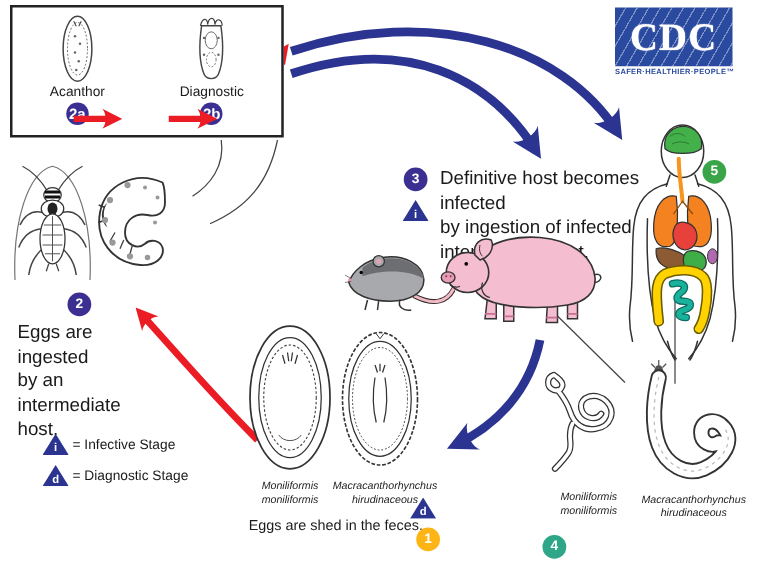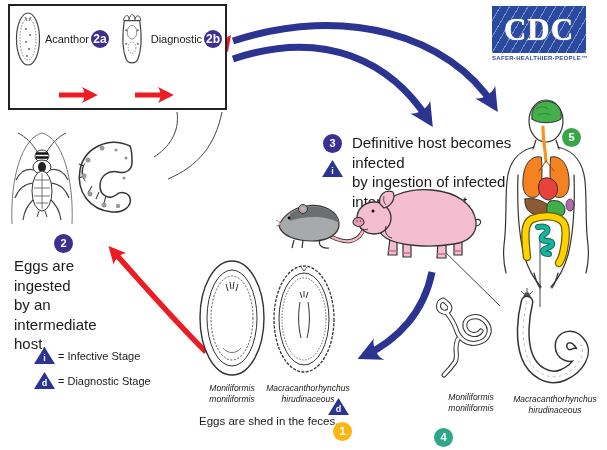--- a/index.html
+++ b/index.html
@@ -16,21 +16,21 @@
   svg{display:block;}
   .overlay{position:absolute;left:0;top:0;pointer-events:none;}
   .fill-blue{fill:var(--arrow-blue);} .fill-red{fill:var(--arrow-red);}
   .stroke-blue{stroke:var(--arrow-blue);} .stroke-red{stroke:var(--arrow-red);}
 
   
   .stagebox{
     left:8px;top:4px;width:219px;height:106px;border:2px solid #222;background:#fff;
     display:flex;justify-content:space-around;align-items:flex-start;padding-top:5px;box-sizing:border-box;
   }
-  .stage-col{display:flex;flex-direction:row;align-items:center;gap:2px;}
+  .stage-col{display:flex;flex-direction:column;align-items:center;gap:2px;}
   .stage-label{font-size:11px;line-height:1;}
   .mini-badge{
     width:18px;height:18px;border-radius:50%;background:var(--badge-purple);color:#fff;
     font-size:12px;font-weight:bold;display:flex;align-items:center;justify-content:center;line-height:1;
   }
 
   
   .badge{
     width:19px;height:19px;border-radius:50%;color:#fff;font-weight:bold;font-size:11px;
     display:flex;align-items:center;justify-content:center;line-height:1;

